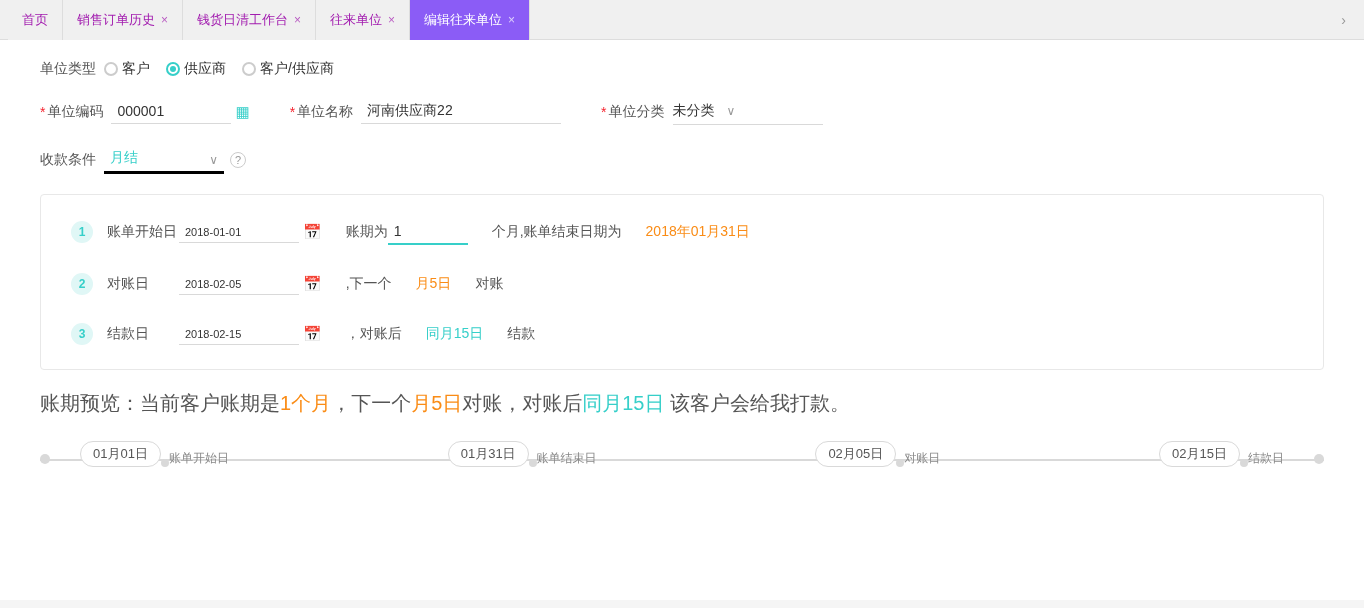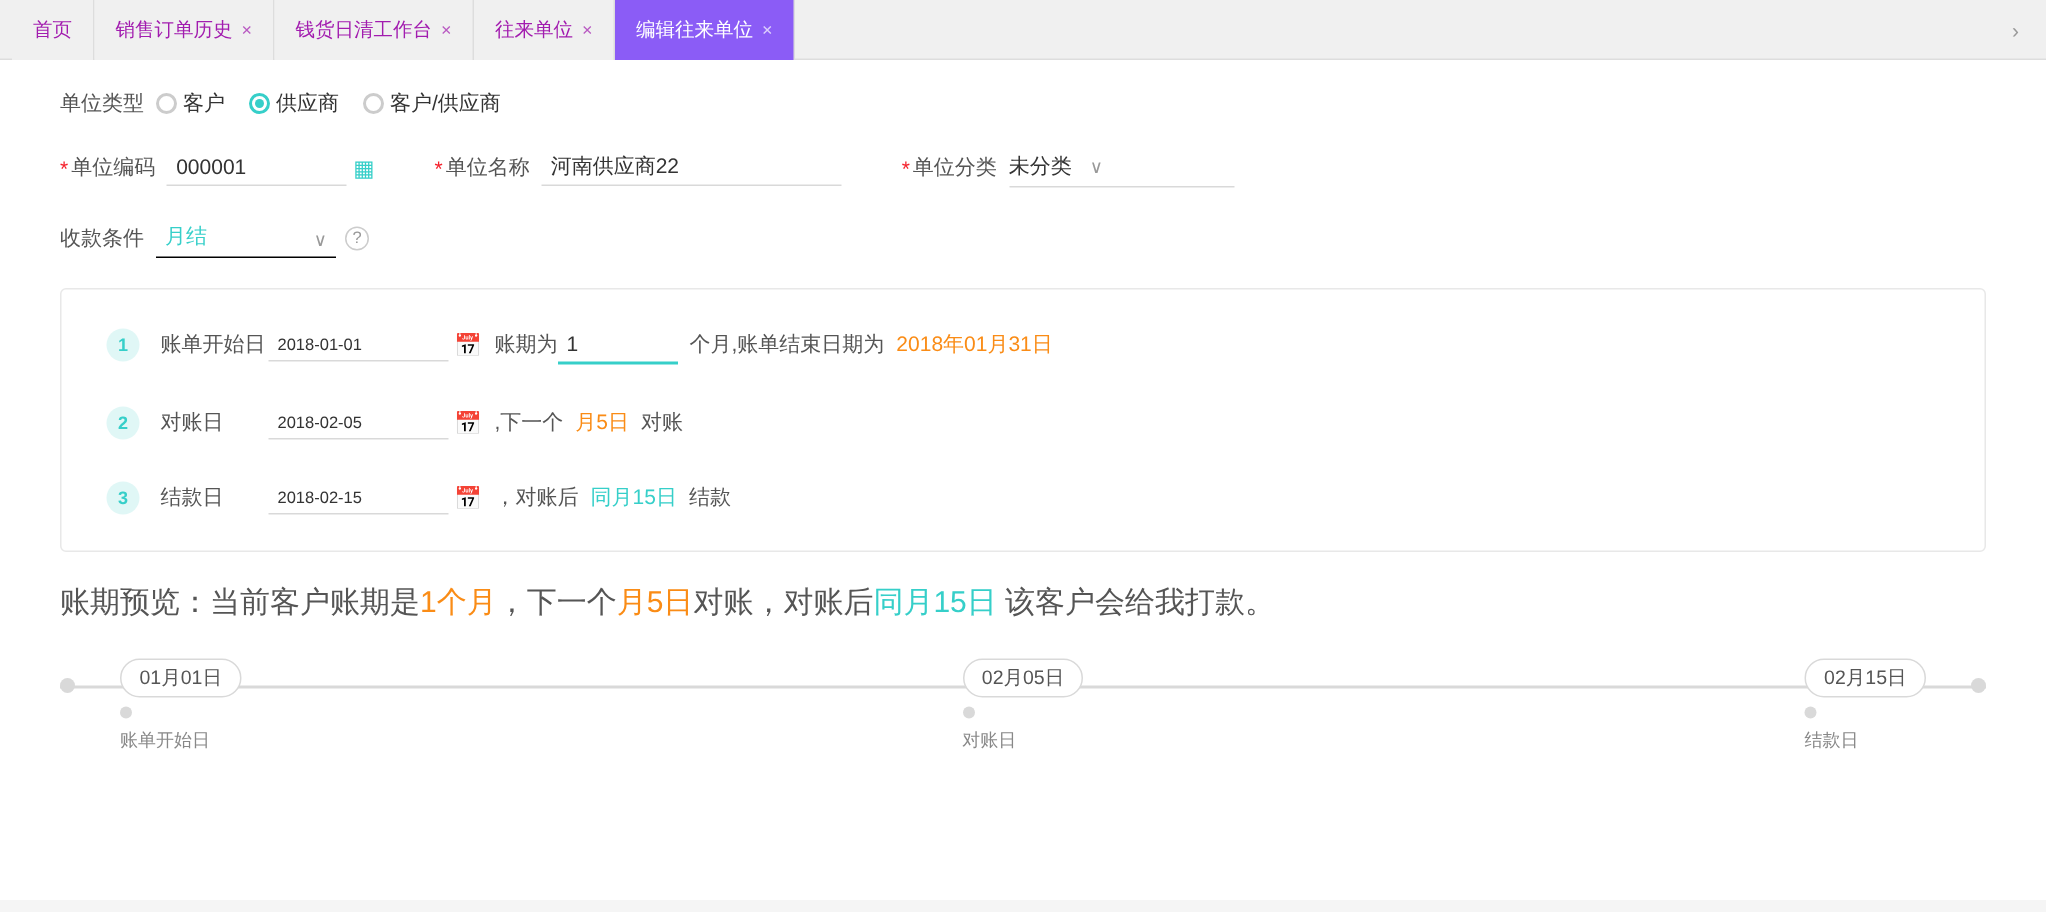--- a/index.html
+++ b/index.html
@@ -122,21 +122,21 @@
       color: #36cfc9;
       margin-left: 4px;
       cursor: pointer;
       font-size: 15px;
     }
 
     
     .select-wrapper {
       display: flex;
       align-items: flex-end;
-      border-bottom: 1px solid #000000;
+      border-bottom: 3px solid #000000;
       padding: 4px 6px;
       min-width: 120px;
       cursor: pointer;
     }
     .select-value {
       color: #36cfc9;
       flex: 1;
     }
     .select-arrow {
       color: #999;
@@ -215,21 +215,21 @@
       border-bottom: 1px solid #d9d9d9;
       outline: none;
       padding: 4px 6px;
       font-size: 11px;
       color: #333;
       background: transparent;
       width: 120px;
     }
     .step-desc {
       color: #555;
-      margin-left: 8px;
+      margin-left: 24px;
     }
     .orange-text { color: #fa8c16; }
     .teal-text { color: #36cfc9; }
 
     
     .period-input {
       border: none;
       border-bottom: 2px solid #36cfc9;
       outline: none;
       padding: 4px 6px;
@@ -277,22 +277,22 @@
     .timeline-points {
       display: flex;
       justify-content: space-between;
       width: 100%;
       position: relative;
       z-index: 1;
       padding: 0 20px;
     }
     .timeline-point {
       display: flex;
-      flex-direction: column;
-      align-items: flex-start;
+      flex-direction: row;
+      align-items: flex-end;
     }
     .timeline-badge {
       background: #fff;
       border: 1px solid #d9d9d9;
       border-radius: 20px;
       padding: 3px 12px;
       font-size: 13px;
       color: #555;
       white-space: nowrap;
     }
@@ -444,20 +444,25 @@
     <div class="timeline-start-dot"></div>
     <div class="timeline-end-dot"></div>
     <div class="timeline-points">
 
       <div class="timeline-point">
         <div class="timeline-badge">01月01日</div>
         <div class="timeline-dot"></div>
         <div class="timeline-point-label">账单开始日</div>
       </div>
 
+      <div class="timeline-point">
+        <div class="timeline-badge">01月31日</div>
+        <div class="timeline-dot"></div>
+        <div class="timeline-point-label">账单结束日</div>
+      </div>
 
       <div class="timeline-point">
         <div class="timeline-badge">02月05日</div>
         <div class="timeline-dot"></div>
         <div class="timeline-point-label">对账日</div>
       </div>
 
       <div class="timeline-point">
         <div class="timeline-badge">02月15日</div>
         <div class="timeline-dot"></div>

